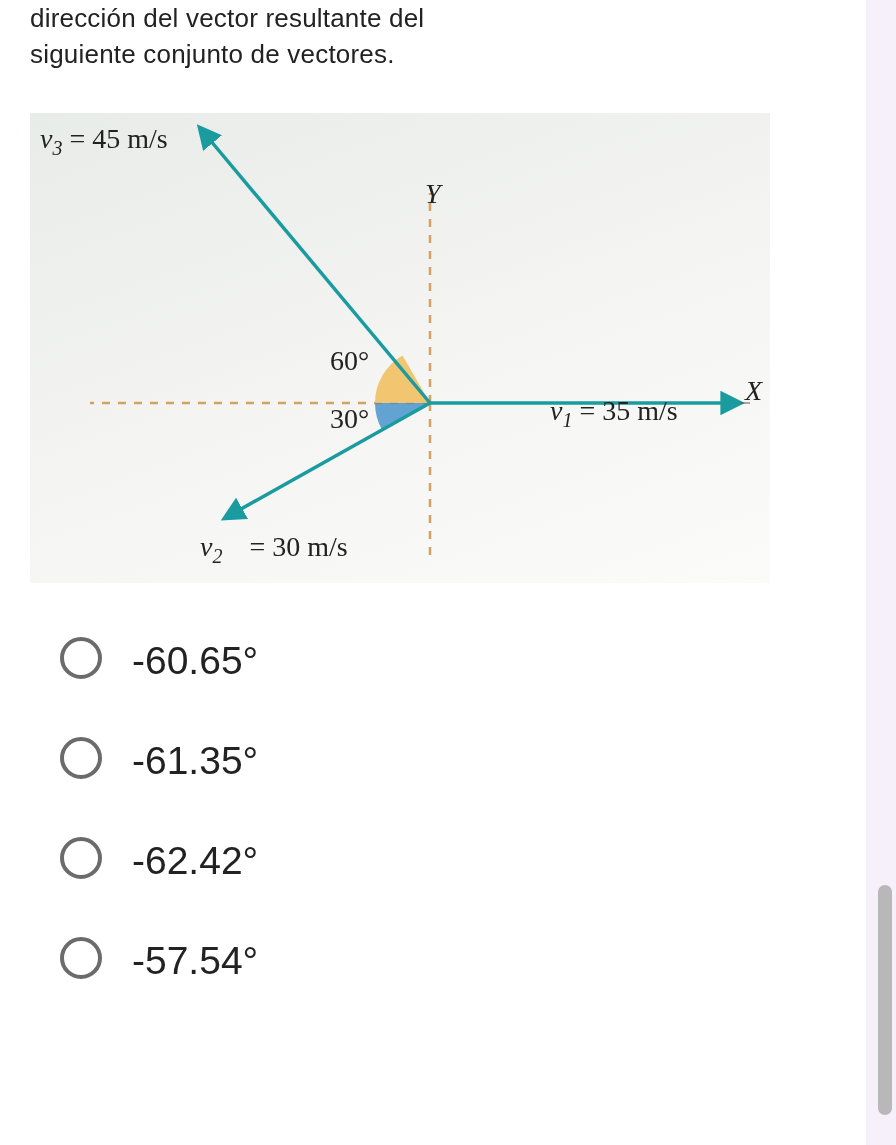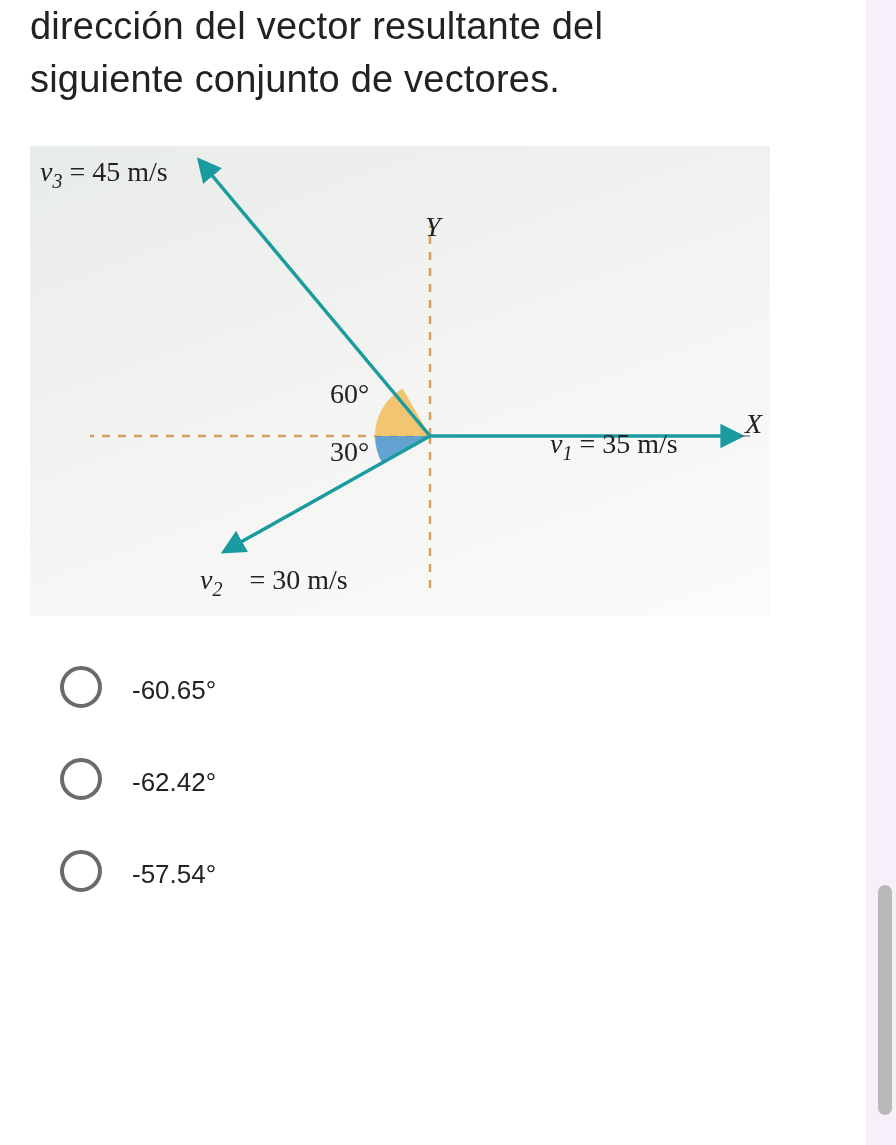--- a/index.html
+++ b/index.html
@@ -8,21 +8,21 @@
     background: #ffffff;
     width: 896px;
     height: 1145px;
     position: relative;
     overflow: hidden;
   }
   .content {
     padding: 0 30px 0 30px;
   }
   .question-text {
-    font-size: 38px;
+    font-size: 26px;
     color: #222;
     line-height: 1.4;
     margin-bottom: 40px;
     letter-spacing: 0.2px;
   }
   .diagram-box {
     width: 740px;
     height: 470px;
     background: linear-gradient(160deg, #e8ece8 0%, #f4f4f2 50%, #fbfbfa 100%);
     position: relative;
@@ -52,21 +52,21 @@
   }
   .radio-circle {
     width: 42px;
     height: 42px;
     border: 4px solid #6b6b6b;
     border-radius: 50%;
     margin-right: 30px;
     flex-shrink: 0;
   }
   .option-label {
-    font-size: 26px;
+    font-size: 39px;
     color: #222;
     margin-top: 6px;
   }
   .right-border {
     position: absolute;
     right: 0;
     top: 0;
     bottom: 0;
     width: 30px;
     background: #f5f0fa;
@@ -142,20 +142,24 @@
     </div>
   </div>
 
   <div class="options">
     <div class="option-row">
       <div class="radio-circle"></div>
       <div class="option-label">-60.65°</div>
     </div>
     <div class="option-row">
       <div class="radio-circle"></div>
+      <div class="option-label">-61.35°</div>
+    </div>
+    <div class="option-row">
+      <div class="radio-circle"></div>
       <div class="option-label">-62.42°</div>
     </div>
     <div class="option-row">
       <div class="radio-circle"></div>
       <div class="option-label">-57.54°</div>
     </div>
   </div>
 
 </div>
 

